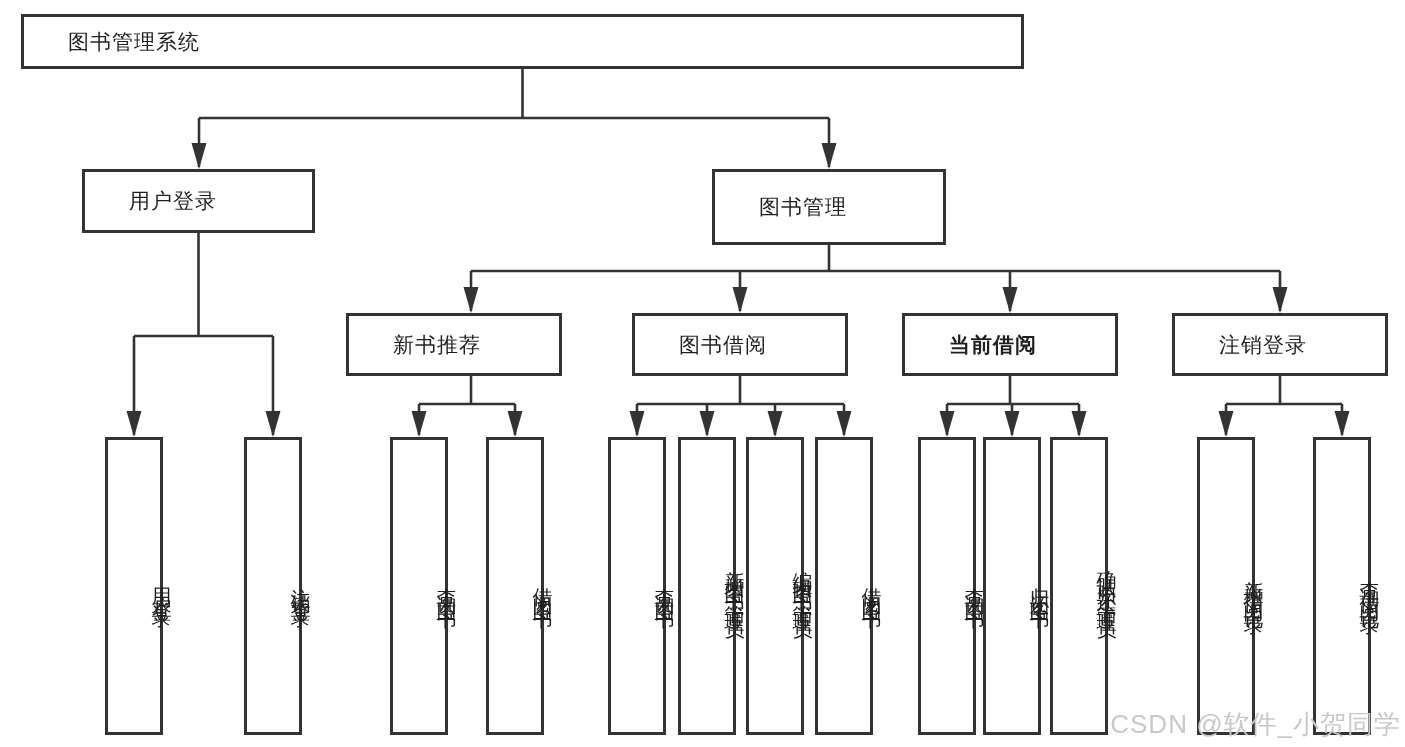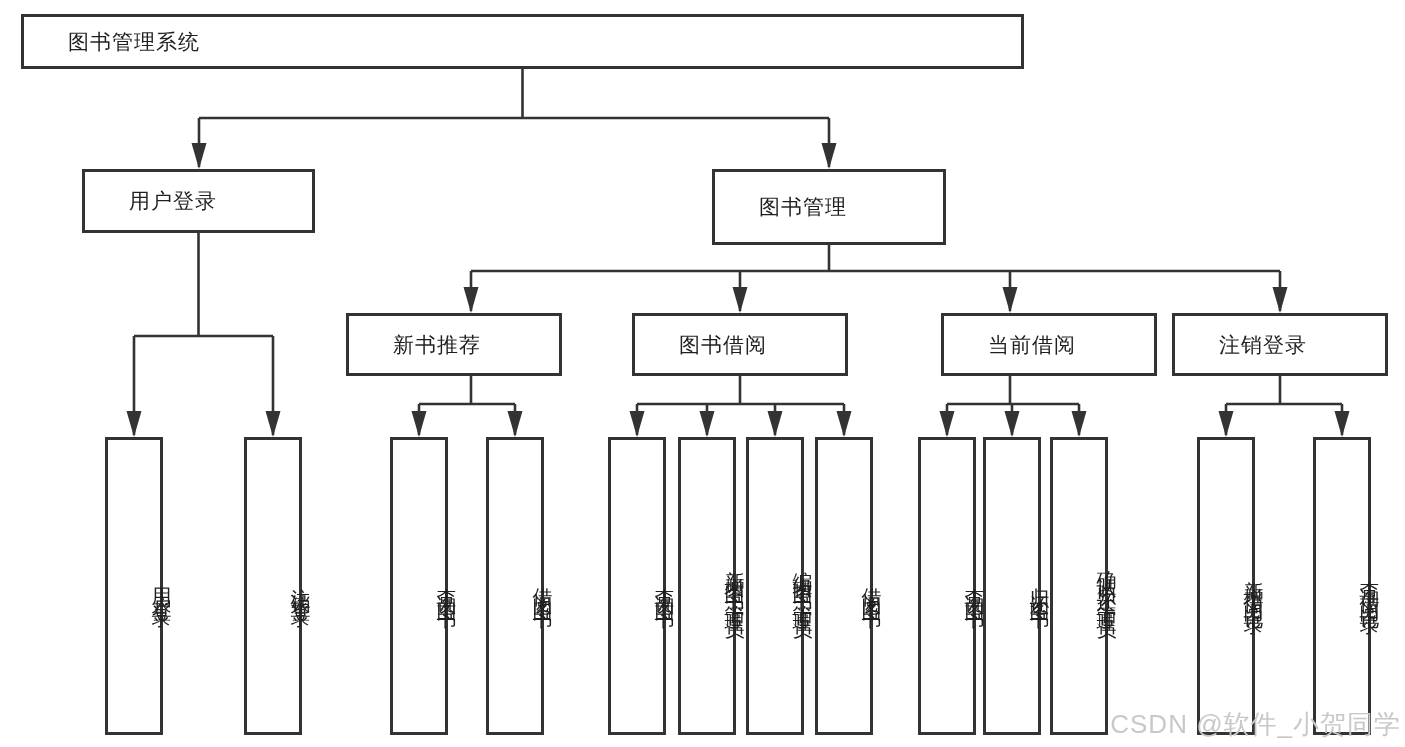--- a/index.html
+++ b/index.html
@@ -41,21 +41,21 @@
     line-height:1;
     white-space:nowrap;
   }
   
   .n-root{left:21px;top:14px;width:1003px;height:55px;}
   
   .n-l2a{left:82px;top:169px;width:233px;height:64px;}
   .n-l2b{left:712px;top:169px;width:234px;height:76px;}
   
   .n-l3{top:313px;width:216px;height:63px;}
-  .n-l3a{left:346px;} .n-l3b{left:632px;} .n-l3c{left:941px;} .n-l3d{left:1172px;}
+  .n-l3a{left:346px;} .n-l3b{left:632px;} .n-l3c{left:902px;font-weight:bold;} .n-l3d{left:1172px;}
   
   .leaf{top:437px;width:58px;height:298px;}
   .lf-u1{left:105px;} .lf-u2{left:244px;}
   .lf-n1{left:390px;} .lf-n2{left:486px;}
   .lf-b1{left:608px;} .lf-b2{left:678px;} .lf-b3{left:746px;} .lf-b4{left:815px;}
   .lf-c1{left:918px;} .lf-c2{left:983px;} .lf-c3{left:1050px;}
   .lf-r1{left:1197px;} .lf-r2{left:1313px;}
   #watermark{
     position:absolute;right:4px;bottom:5px;
     color:var(--wm);

